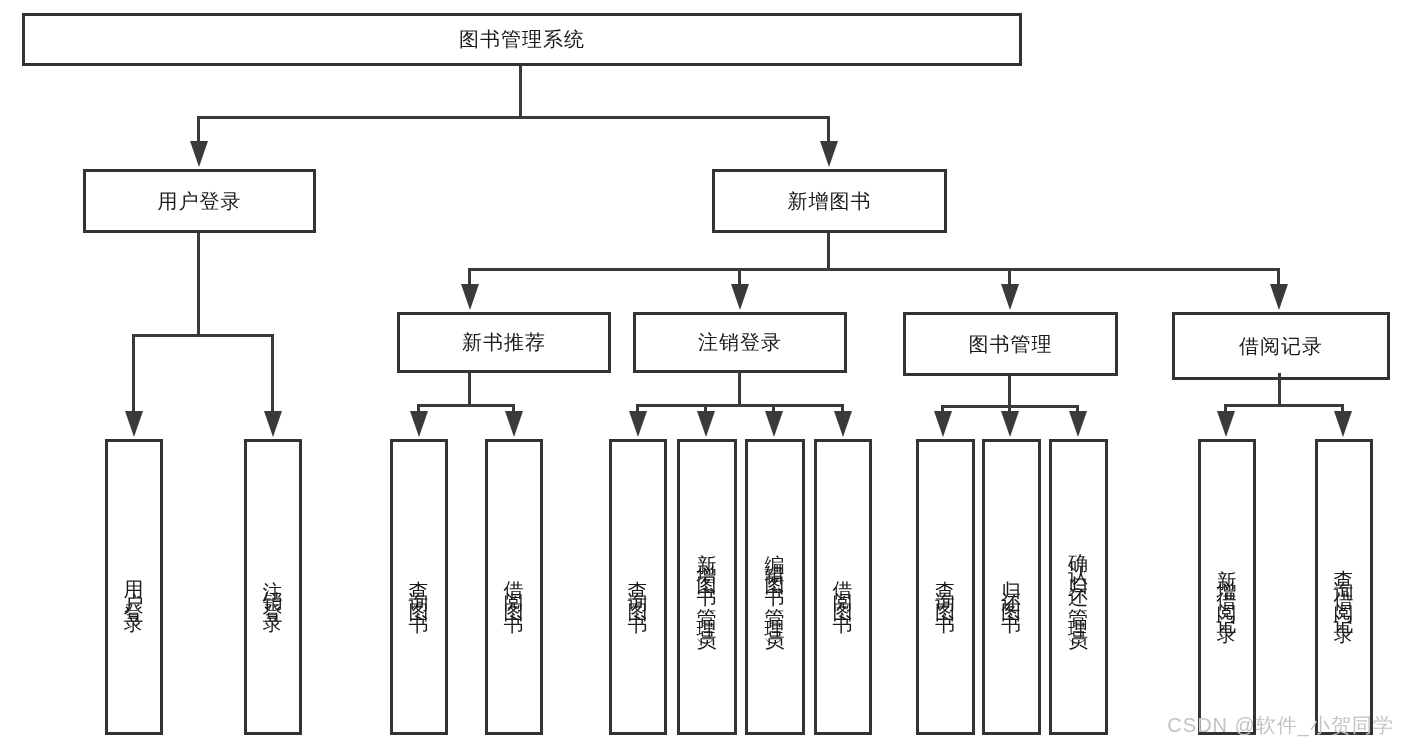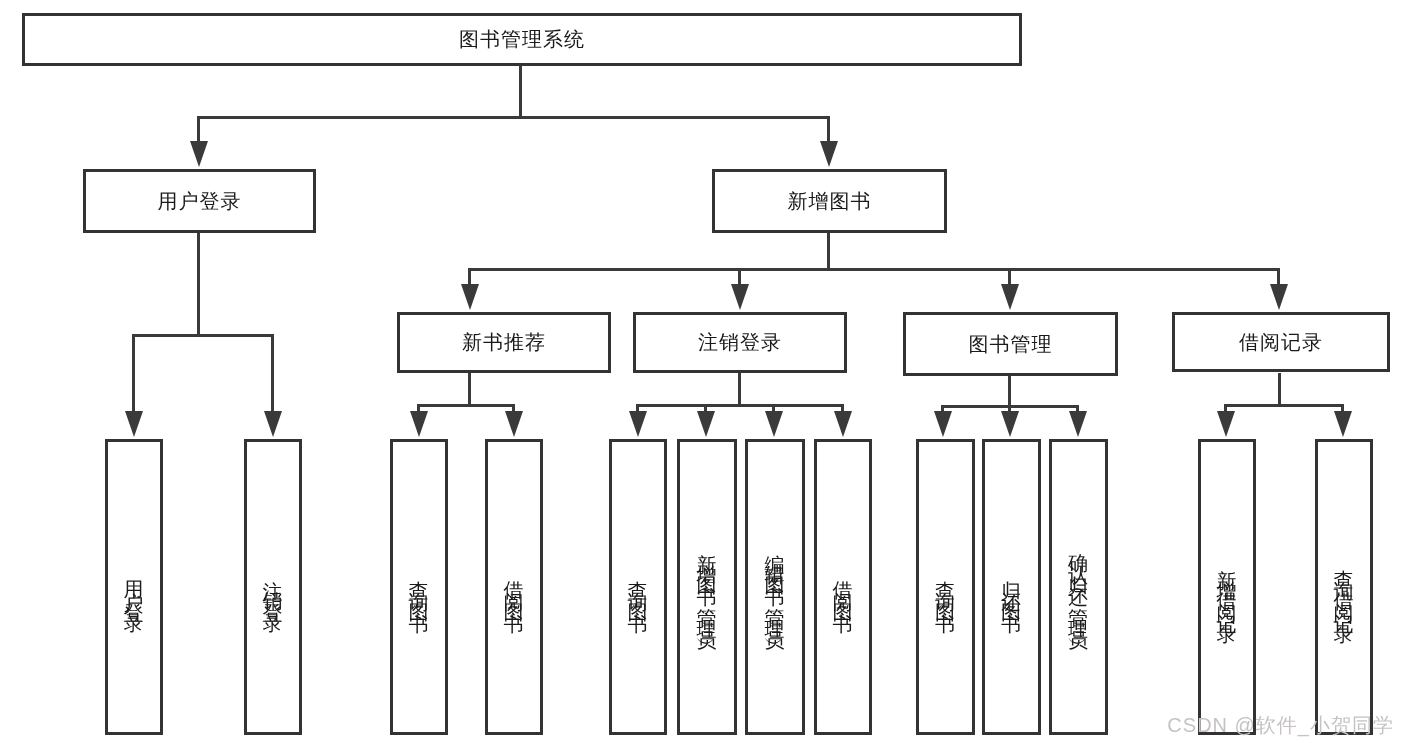--- a/index.html
+++ b/index.html
@@ -76,21 +76,21 @@
       </div>
       <div class="node horizontal" style="left: 363px; top: 312px; width: 214px; height: 61px; margin-left: 34px;">
         <span class="lbl">新书推荐</span>
       </div>
       <div class="node horizontal" style="left: 633px; top: 312px; width: 214px; height: 61px;">
         <span class="lbl">注销登录</span>
       </div>
       <div class="node horizontal" style="left: 903px; top: 312px; width: 215px; height: 64px;">
         <span class="lbl">图书管理</span>
       </div>
-      <div class="node horizontal" style="left: 1172px; top: 312px; width: 218px; height: 60px;">
+      <div class="node horizontal" style="left: 1172px; top: 312px; width: 218px; height: 68px;">
         <span class="lbl">借阅记录</span>
       </div>
       <div class="node vertical" style="left: 105px; top: 439px; width: 58px; height: 296px;">
         <span class="lbl">用户登录</span>
       </div>
       <div class="node vertical" style="left: 244px; top: 439px; width: 58px; height: 296px;">
         <span class="lbl">注销登录</span>
       </div>
       <div class="node vertical" style="left: 390px; top: 439px; width: 58px; height: 296px;">
         <span class="lbl">查询图书</span>

